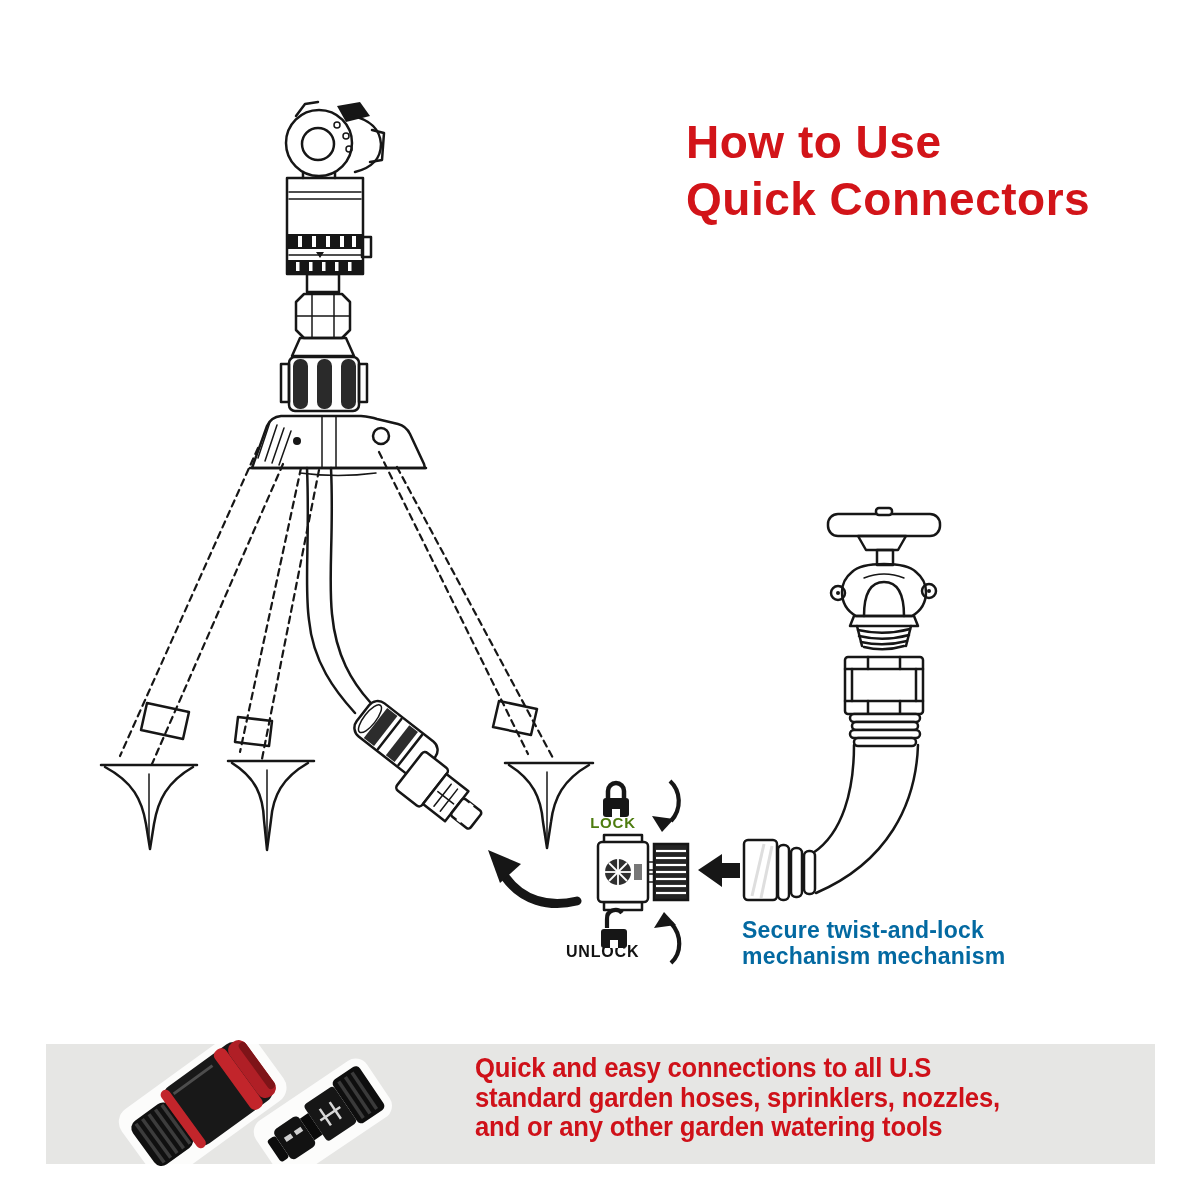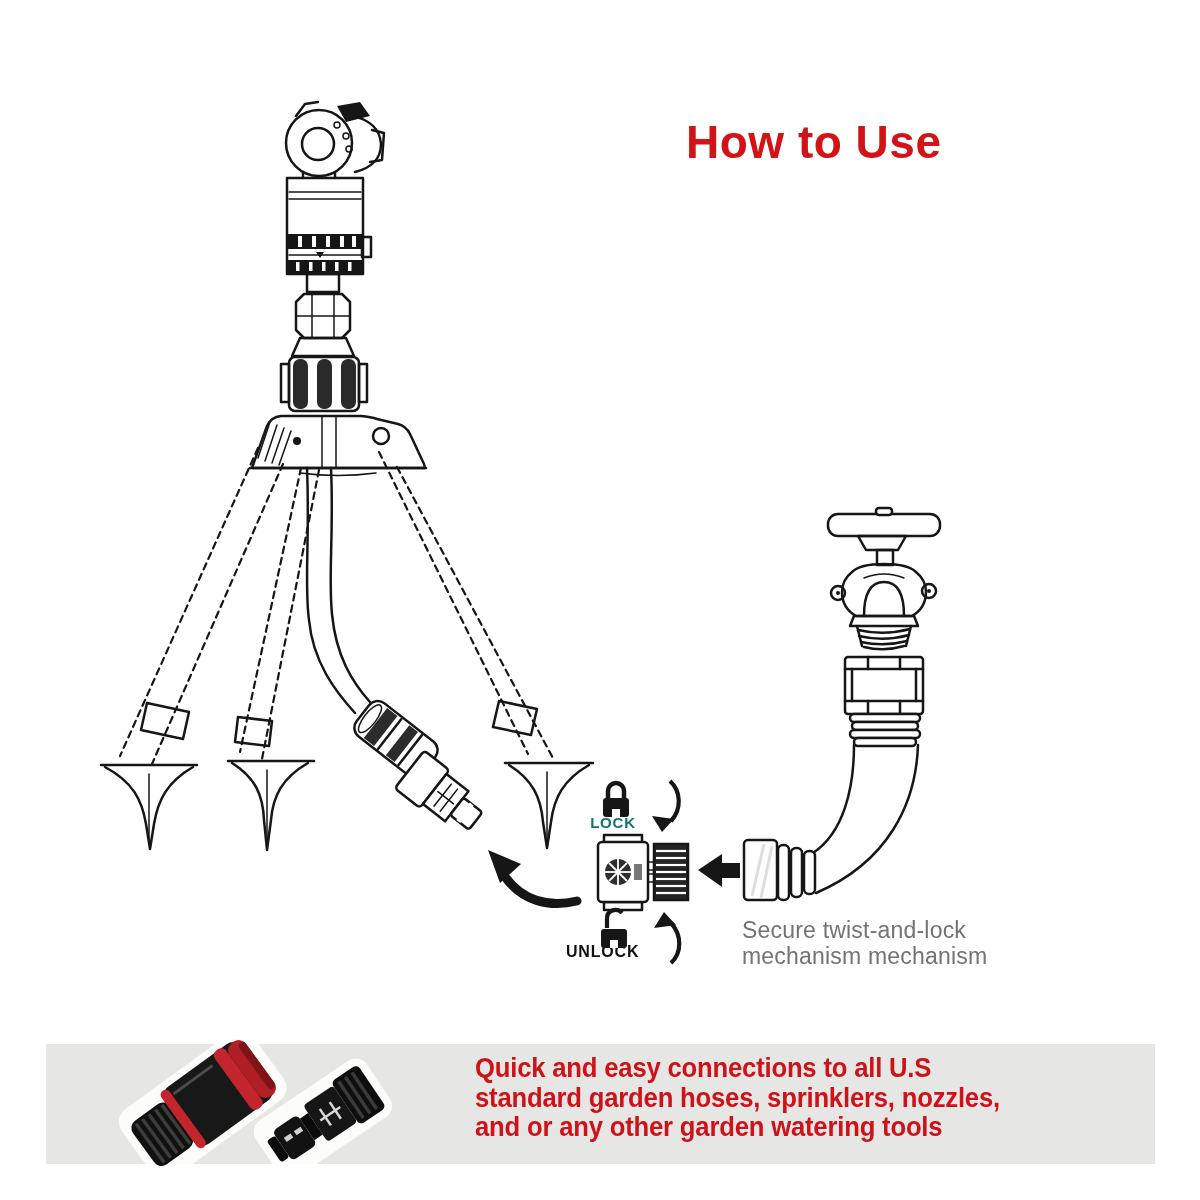--- a/index.html
+++ b/index.html
@@ -1,24 +1,24 @@
 <!DOCTYPE html>
 <html><head>
 <meta charset="utf-8">
 <style>
   html,body{margin:0;padding:0;background:#ffffff;}
   .stage{position:relative;width:1200px;height:1200px;background:#ffffff;overflow:hidden;
          font-family:"Liberation Sans",sans-serif;margin-top:12px;}
   
   .title{position:absolute;left:686px;top:102px;color:#d21419;font-weight:800;
          font-size:46px;line-height:57px;letter-spacing:0.5px;white-space:nowrap;}
-  .caption{position:absolute;left:742px;top:906px;color:#737373;font-weight:400;
+  .caption{position:absolute;left:742px;top:906px;color:#0369a1;font-weight:700;
            font-size:23px;line-height:25.5px;letter-spacing:0.2px;white-space:nowrap;}
   .lock-label{position:absolute;left:570px;top:802px;width:86px;text-align:center;
-              font-size:15px;font-weight:700;letter-spacing:0.8px;color:#0f766e;}
+              font-size:15px;font-weight:700;letter-spacing:0.8px;color:#4d7c0f;}
   .unlock-label{position:absolute;left:566px;top:931px;width:104px;text-align:left;
               font-size:16px;font-weight:700;letter-spacing:0.8px;color:#111;}
   
   .banner{position:absolute;left:46px;top:1032px;width:1109px;height:120px;background:#e6e6e4;}
   .banner-text{position:absolute;left:475px;top:1042px;color:#cf1119;font-weight:bold;
                font-size:27px;line-height:29.5px;letter-spacing:-0.2px;white-space:nowrap;
                transform:scaleX(0.95);transform-origin:left top;}
   
   .art{position:absolute;left:0;top:0;z-index:2;pointer-events:none;}
   .ln{fill:none;stroke:#161616;stroke-width:2.5;stroke-linecap:round;stroke-linejoin:round;}
@@ -285,20 +285,21 @@
         <rect x="22" y="-26" width="32" height="52" rx="5" fill="#0e0e0e"></rect>
         <line x1="29" y1="-22" x2="29" y2="22" stroke="#3a3a3a" stroke-width="3.5"></line>
         <line x1="37" y1="-22" x2="37" y2="22" stroke="#3a3a3a" stroke-width="3.5"></line>
         <line x1="45" y1="-22" x2="45" y2="22" stroke="#3a3a3a" stroke-width="3.5"></line>
       </g>
     </g>
   </svg>
 
   <div class="title">
     <div>How to Use</div>
+    <div>Quick Connectors</div>
   </div>
 
   <div class="lock-label">LOCK</div>
   <div class="unlock-label">UNLOCK</div>
 
   <div class="caption">
     <div>Secure twist-and-lock</div>
     <div>mechanism mechanism</div>
   </div>
 

